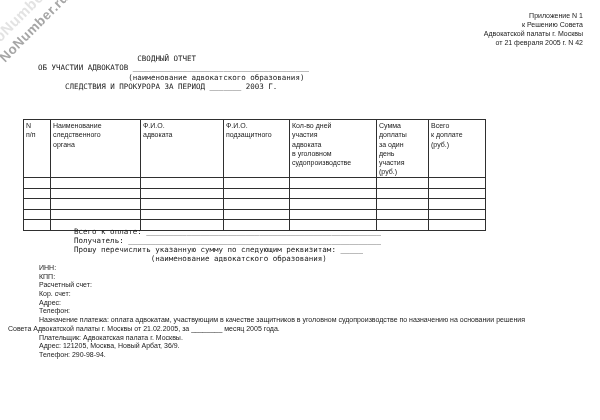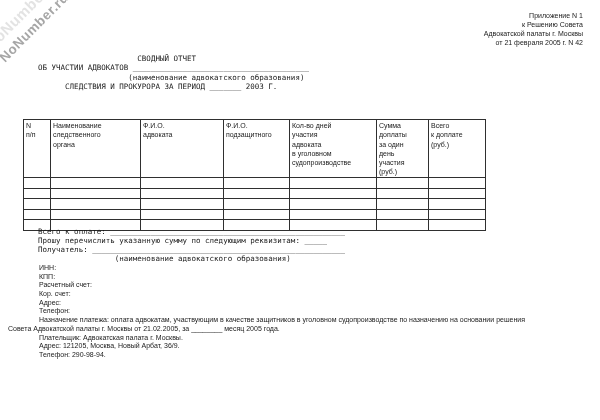--- a/index.html
+++ b/index.html
@@ -15,21 +15,21 @@
   .wm-main{left:7px;top:50px;font-size:13.5px;color:#a6a6a6;letter-spacing:.5px;}
   
   .corner{position:absolute;top:11px;right:17px;text-align:right;
           font-size:7px;line-height:9px;color:#1a1a1a;}
   
   .monoblock{position:absolute;font-family:"DejaVu Sans Mono",monospace;
              font-size:7.5px;color:#1a1a1a;}
   .monoblock .ln{white-space:pre;line-height:9.4px;height:9.4px;}
   .title-block{left:38px;top:54px;}
   .payment-block{left:38px;top:227px;}
-  .payment-block .ln{line-height:9px;height:9px;}
+  .payment-block .ln{line-height:9px;height:9px;margin-left:36px;}
   
   .report-table{position:absolute;left:23px;top:119px;width:462px;
                 border-collapse:collapse;table-layout:fixed;}
   .report-table th,.report-table td{
     border:1px solid #2f2f2f;padding:1px 2px 0 2px;vertical-align:top;
     font-size:7px;line-height:9.3px;font-weight:normal;text-align:left;
     overflow:hidden;}
   .report-table th{white-space:pre-line;height:56px;}
   .report-table tbody td{height:8.5px;}
   
@@ -140,22 +140,22 @@
         <td></td>
         <td></td>
         <td></td>
         <td></td>
       </tr>
     </tbody>
 </table>
 
 <div class="monoblock payment-block">
   <div class="ln">Всего к оплате: ____________________________________________________</div>
+  <div class="ln">Получатель: ________________________________________________________</div>
   <div class="ln">Прошу перечислить указанную сумму по следующим реквизитам: _____</div>
-  <div class="ln">Получатель: ________________________________________________________</div>
   <div class="ln">                 (наименование адвокатского образования)</div>
 </div>
 
 <div class="requisites">
   <div class="ln ind">ИНН:</div>
   <div class="ln ind">КПП:</div>
   <div class="ln ind">Расчетный счет:</div>
   <div class="ln ind">Кор. счет:</div>
   <div class="ln ind">Адрес:</div>
   <div class="ln ind">Телефон:</div>

